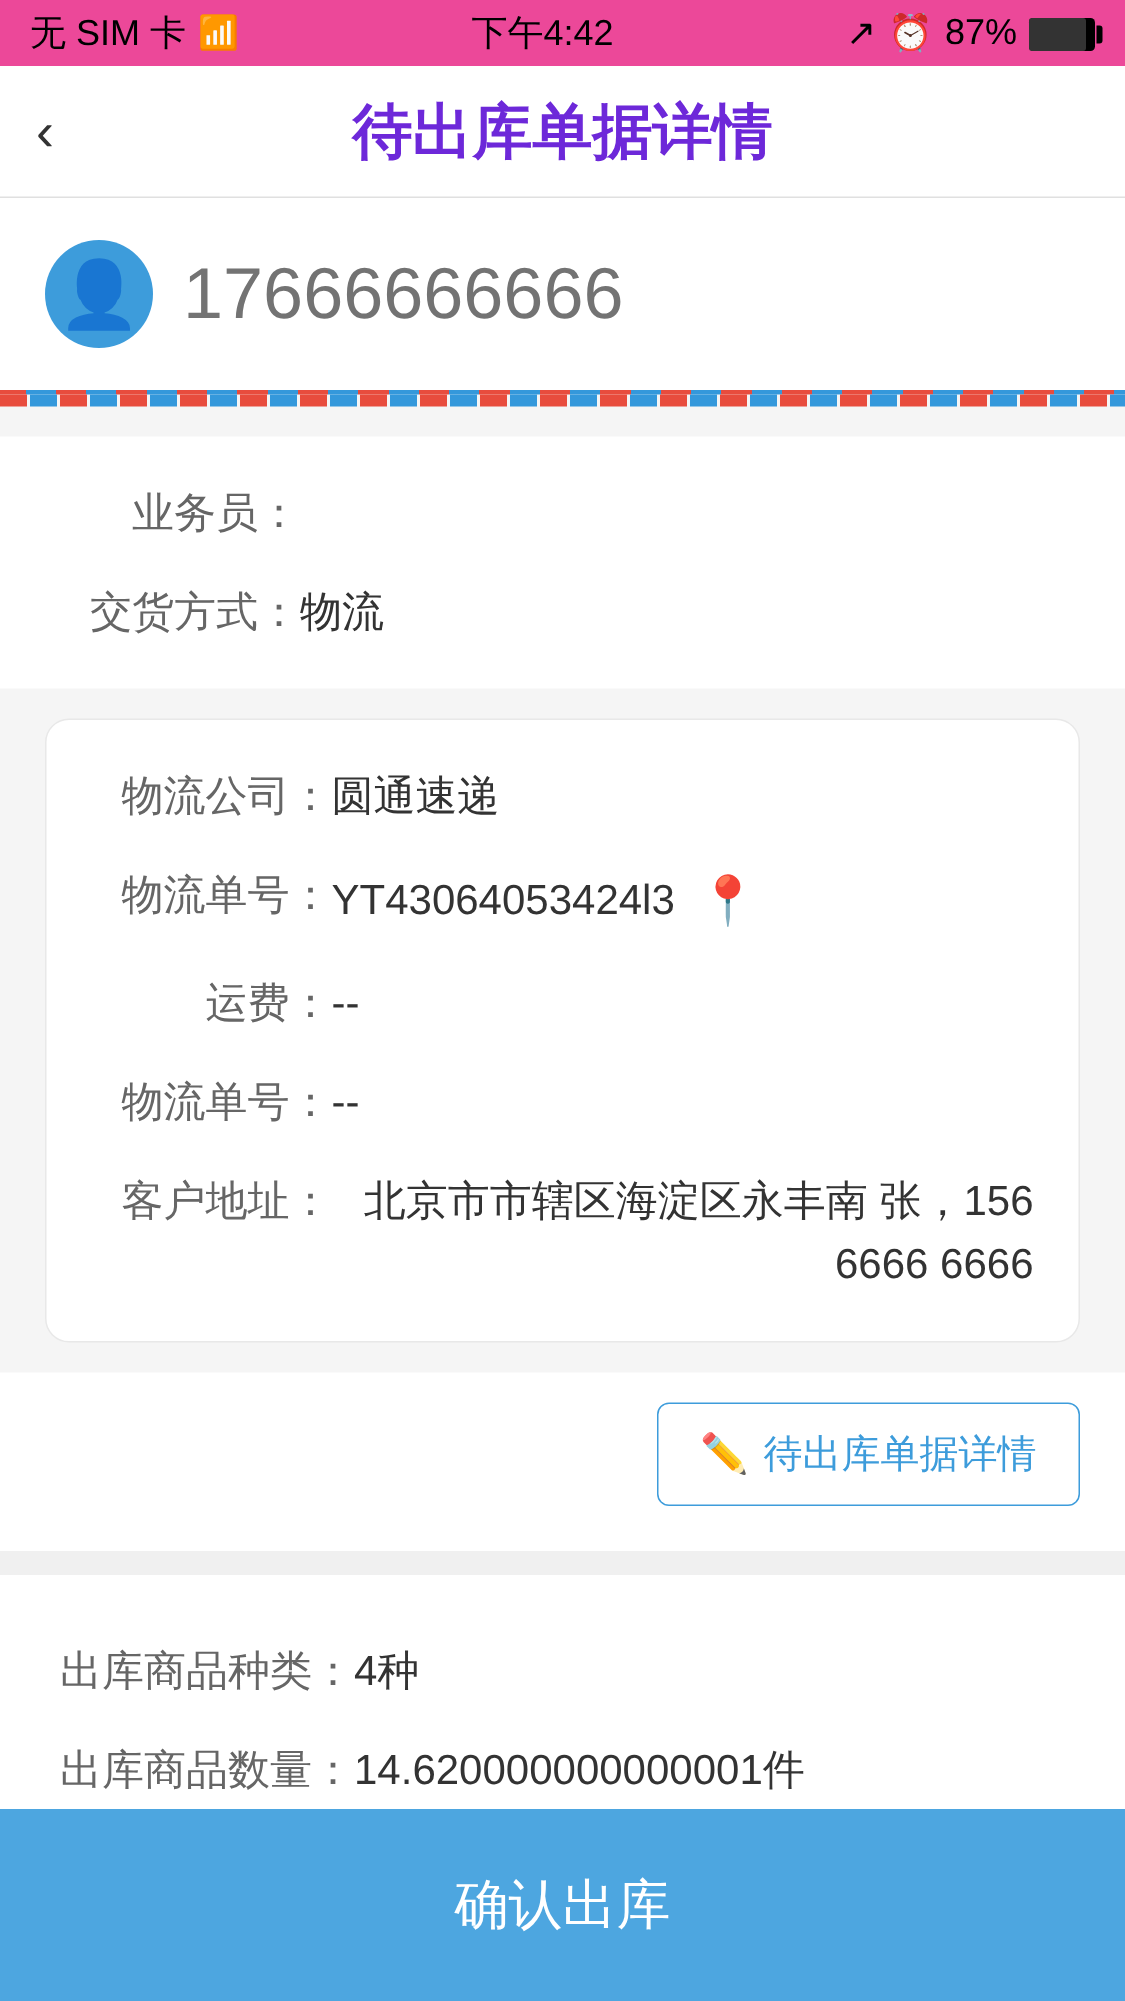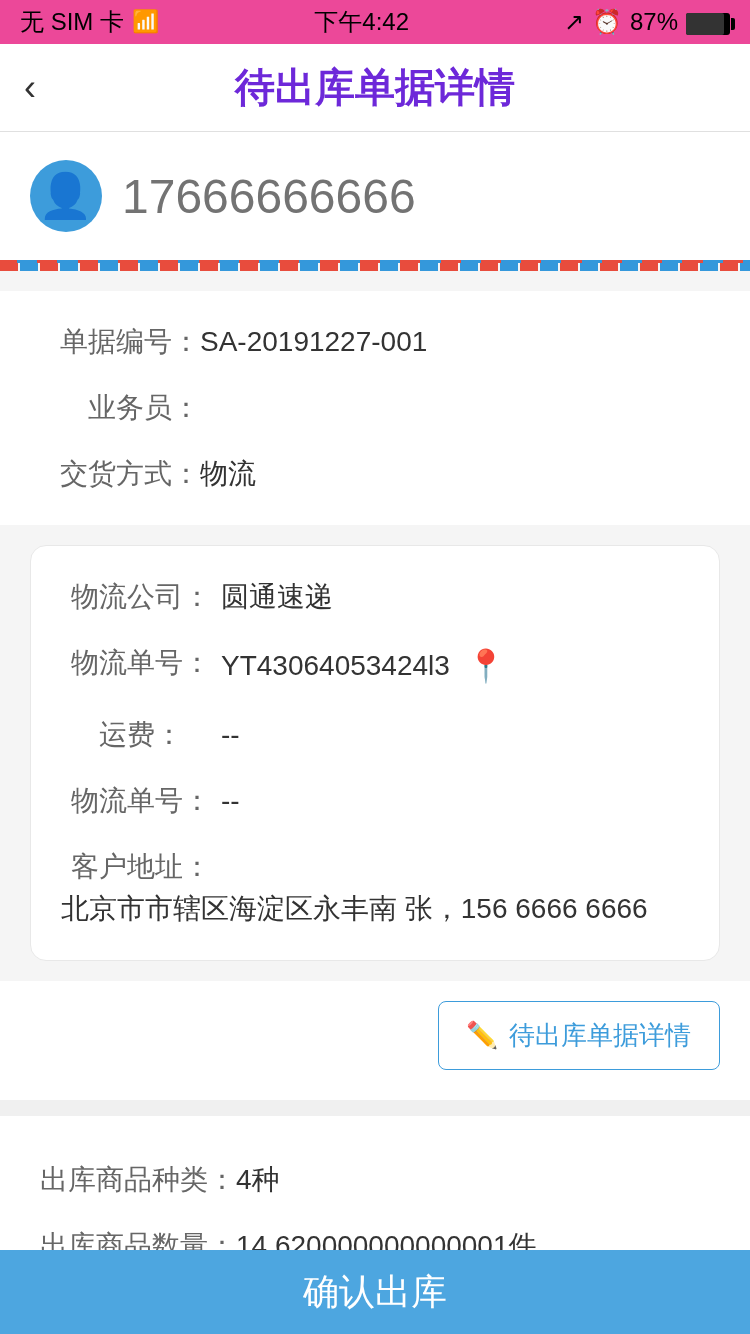--- a/index.html
+++ b/index.html
@@ -130,26 +130,26 @@
       padding: 30px;
       border: 1px solid #e8e8e8;
     }
 
     .logistics-row {
       display: flex;
       align-items: flex-start;
       margin-bottom: 24px;
       line-height: 1.5;
     }
-    .logistics-row:last-child { margin-bottom: 0; flex-direction: column; }
+    .logistics-row:last-child { margin-bottom: 0; }
     .logistics-label {
       color: #666;
       font-size: 28px;
       min-width: 160px;
-      text-align: center;
+      text-align: right;
       flex-shrink: 0;
     }
     .logistics-value {
       color: #333;
       font-size: 28px;
       flex: 1;
       word-break: break-all;
       display: flex;
       align-items: center;
       gap: 16px;
@@ -214,21 +214,21 @@
       gap: 10px;
       cursor: pointer;
     }
 
     
     .confirm-btn-bar {
       position: fixed;
       bottom: 0;
       left: 0;
       width: 750px;
-      height: 84px;
+      height: 128px;
       background: #4da6e0;
       display: flex;
       align-items: center;
       justify-content: center;
       cursor: pointer;
     }
     .confirm-btn-label {
       color: #fff;
       font-size: 36px;
       font-weight: 500;
@@ -264,24 +264,20 @@
     <div class="avatar">
       <span class="avatar-icon">👤</span>
     </div>
     <div class="customer-phone">17666666666</div>
   </div>
 
   <div class="dashed-line"></div>
 
   <div class="info-section">
     <div class="info-row">
-      <span class="info-label">单据编号：</span>
-      <span class="info-value">SA-20191227-001</span>
-    </div>
-    <div class="info-row">
       <span class="info-label">业务员：</span>
     </div>
     <div class="info-row">
       <span class="info-label">交货方式：</span>
       <span class="info-value">物流</span>
     </div>
   </div>
 
   <div class="logistics-card">
     <div class="logistics-row">

